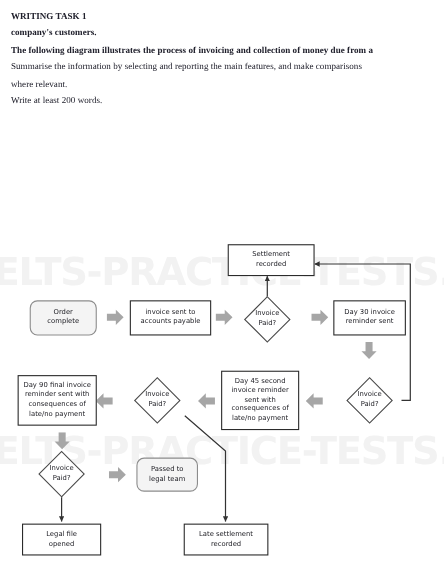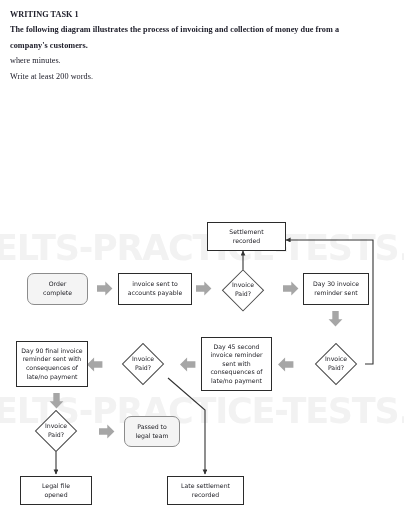--- a/index.html
+++ b/index.html
@@ -122,23 +122,24 @@
   .block-arrow svg { display: block; }
 </style>
 </head>
 <body>
 
 <div class="watermark" id="watermark-top">ELTS-PRACTICE-TESTS.com</div>
 <div class="watermark" id="watermark-bottom">ELTS-PRACTICE-TESTS.com</div>
 
 <div id="task-header">
   <p id="task-title">WRITING TASK 1</p>
+  <p class="hdr-bold">company's customers.</p>
   <p class="hdr-bold">The following diagram illustrates the process of invoicing and collection of money due from a</p>
-  <p class="hdr-bold">company's customers.</p>
-  <p>where minutes.</p>
+  <p>Summarise the information by selecting and reporting the main features, and make comparisons</p>
+  <p>where relevant.</p>
   <p>Write at least 200 words.</p>
 </div>
 
 <svg id="connector-layer" viewBox="0 0 404 512" width="404" height="512">
   <defs>
     <marker id="arrowhead" markerWidth="6" markerHeight="6" refX="4.6" refY="2.4" orient="auto" markerUnits="userSpaceOnUse">
       <path d="M0,0 L5,2.4 L0,4.8 z" fill="#333333"></path>
     </marker>
   </defs>
 

